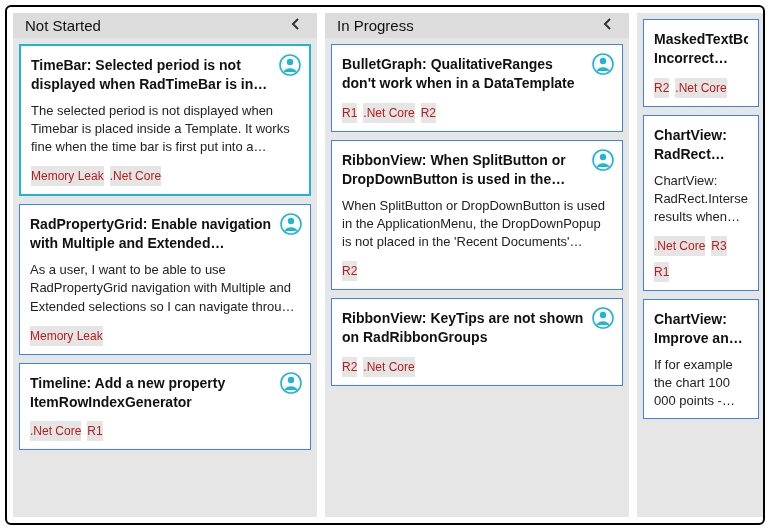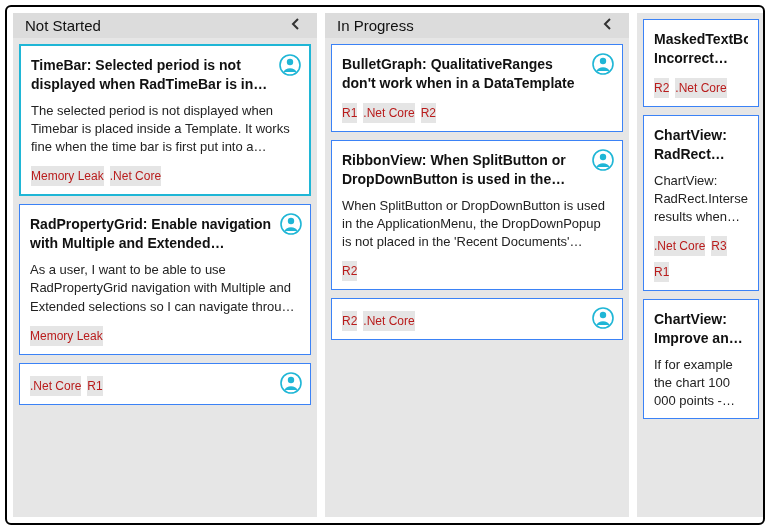--- a/index.html
+++ b/index.html
@@ -153,20 +153,21 @@
       </div>
 
       <div class="card">
         <span class="user-icon">
           <svg width="22" height="22" viewBox="0 0 22 22">
               <circle cx="11" cy="11" r="10" fill="none" stroke="#1fb6d6" stroke-width="1.6"></circle>
               <circle cx="11" cy="8" r="3.2" fill="#1fb6d6"></circle>
               <path d="M4.5 18 a7 6 0 0 1 13 0" fill="#1fb6d6"></path>
             </svg>
         </span>
+        <div class="card-title">Timeline: Add a new property ItemRowIndexGenerator</div>
         <div class="tags">
           <span class="tag">.Net Core</span>
           <span class="tag">R1</span>
         </div>
       </div>
 
     </div>
   </div>
 
   <div class="column">
@@ -212,20 +213,21 @@
       </div>
 
       <div class="card">
         <span class="user-icon">
           <svg width="22" height="22" viewBox="0 0 22 22">
               <circle cx="11" cy="11" r="10" fill="none" stroke="#1fb6d6" stroke-width="1.6"></circle>
               <circle cx="11" cy="8" r="3.2" fill="#1fb6d6"></circle>
               <path d="M4.5 18 a7 6 0 0 1 13 0" fill="#1fb6d6"></path>
             </svg>
         </span>
+        <div class="card-title">RibbonView: KeyTips are not shown on RadRibbonGroups</div>
         <div class="tags">
           <span class="tag">R2</span>
           <span class="tag">.Net Core</span>
         </div>
       </div>
 
     </div>
   </div>
 
   <div class="column narrow">

